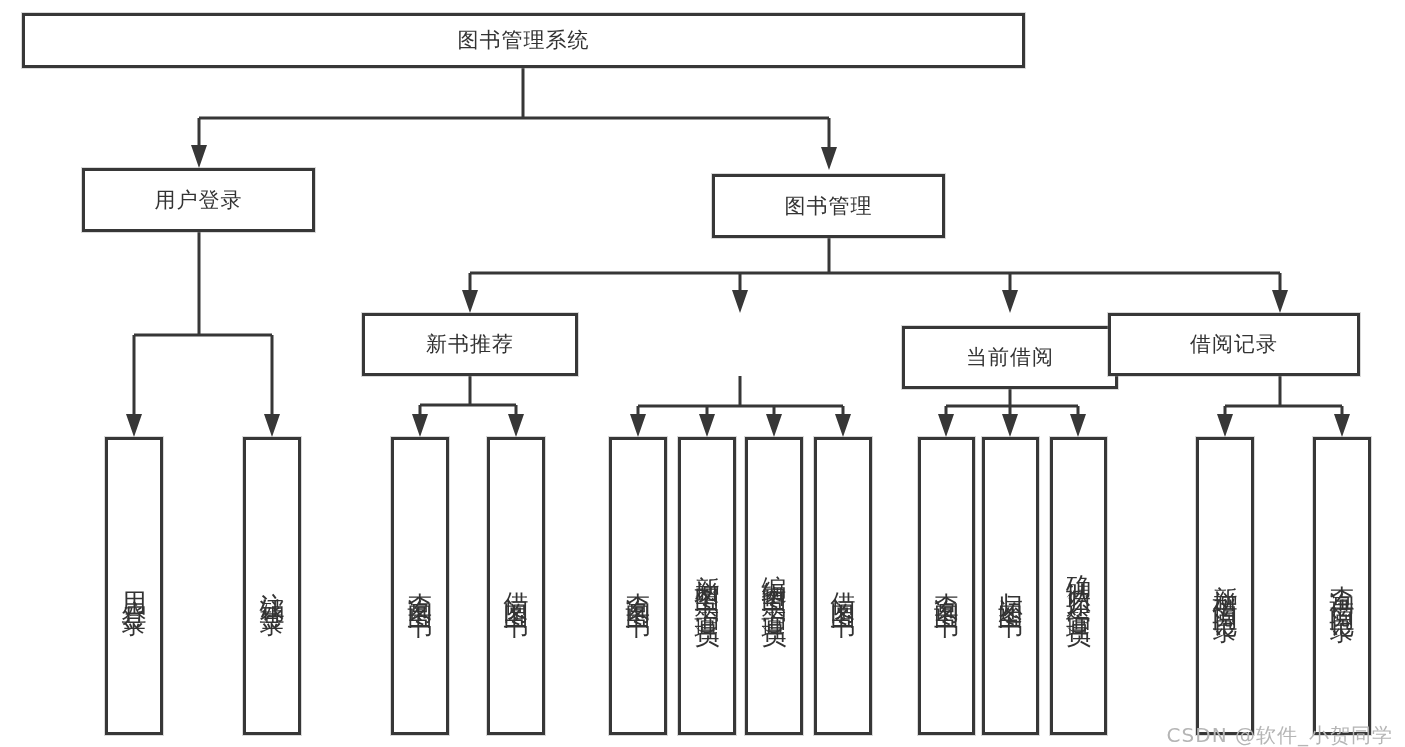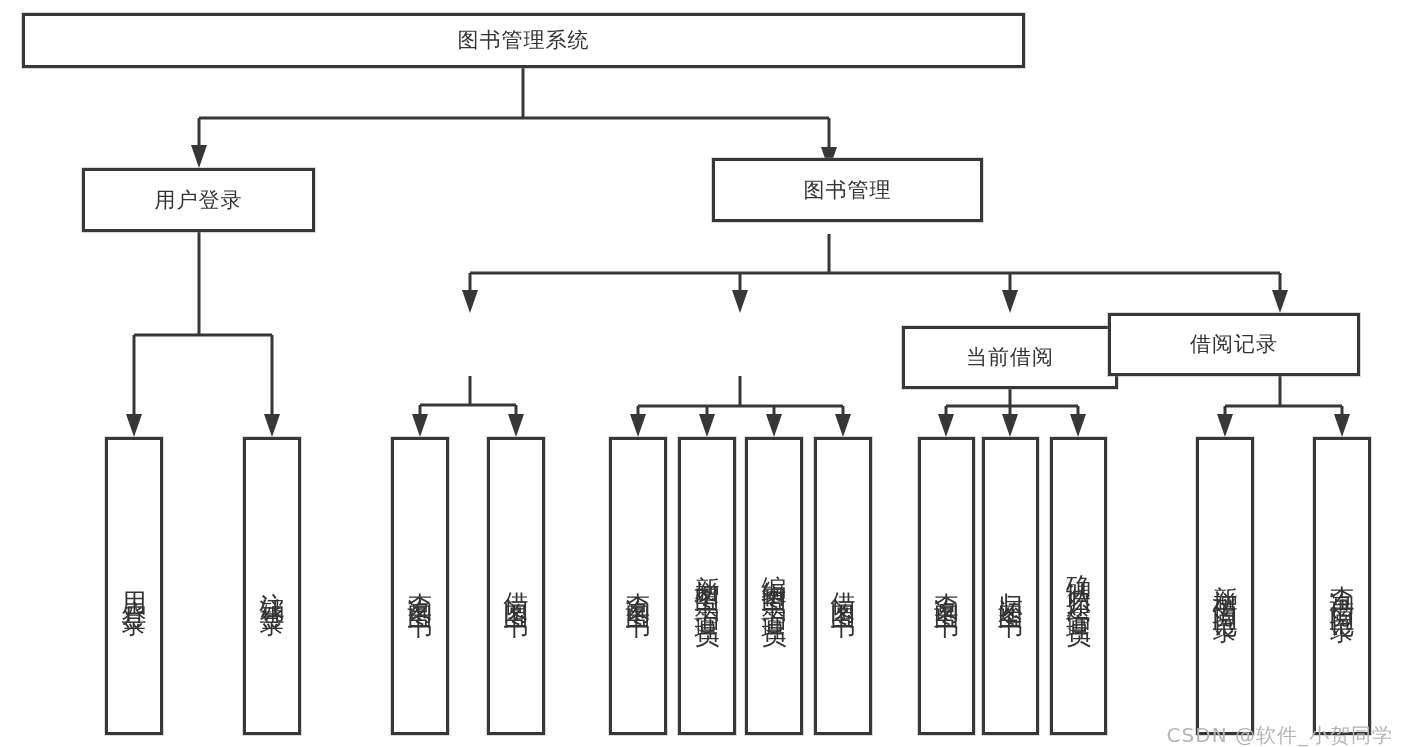--- a/index.html
+++ b/index.html
@@ -87,24 +87,27 @@
          M1217 414h16L1225 437z M1334 414h16L1342 437z"></path>
   </svg>
 
   <div class="node h" style="left:22px;top:13px;width:1003px;height:55px">
     <span>图书管理系统</span>
   </div>
 
   <div class="node h" style="left:82px;top:168px;width:233px;height:64px">
     <span>用户登录</span>
   </div>
-  <div class="node h" style="left:712px;top:158px;width:271px;height:64px">
+  <div class="node h" style="left:712px;top:174px;width:233px;height:64px">
     <span>图书管理</span>
   </div>
 
+  <div class="node h" style="left:362px;top:313px;width:216px;height:63px">
+    <span>新书推荐</span>
+  </div>
   <div class="node h" style="left:902px;top:326px;width:216px;height:63px">
     <span>当前借阅</span>
   </div>
   <div class="node h" style="left:1108px;top:313px;width:252px;height:63px">
     <span>借阅记录</span>
   </div>
 
   <div class="node v" style="left:105px;top:437px;width:58px;height:298px">
     <span class="vtext">用户登录</span>
   </div>

